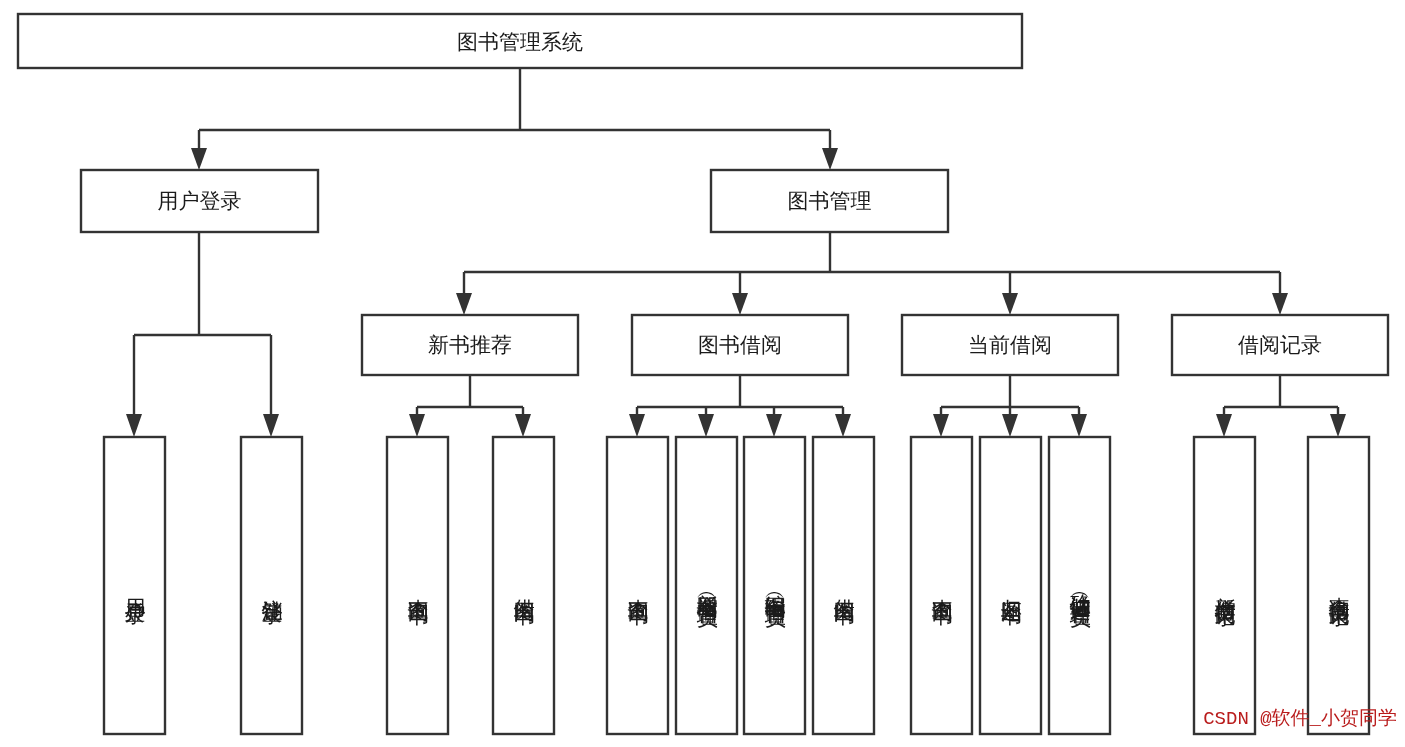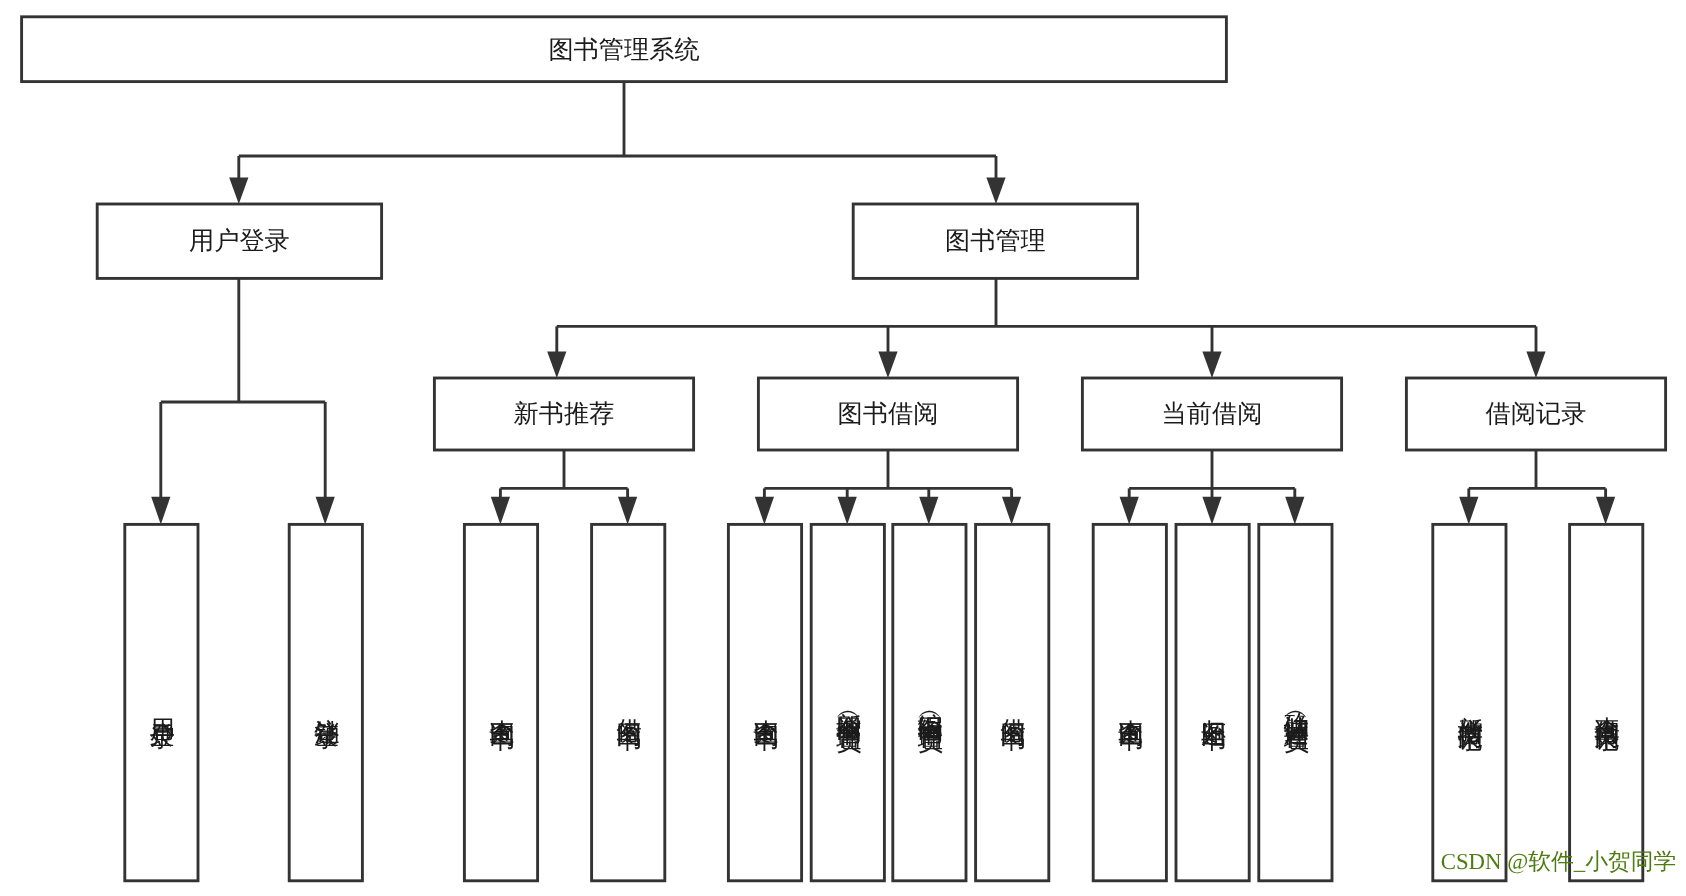--- a/index.html
+++ b/index.html
@@ -64,23 +64,23 @@
     color: #1b1b1b;
     letter-spacing: 2px;
     white-space: nowrap;
     pointer-events: none;
     user-select: none;
   }
   .watermark {
     position: absolute;
     right: 8px;
     bottom: 4px;
-    font-family: Liberation Serif, serif;
+    font-family: Liberation Mono, monospace;
     font-size: 19px;
-    color: #4d7c0f;
+    color: #b91c1c;
     white-space: nowrap;
     user-select: none;
   }
 </style>
 </head>
 <body>
 
 <div id="diagram-root">
 
   <svg class="flow" viewBox="0 0 1405 747">

